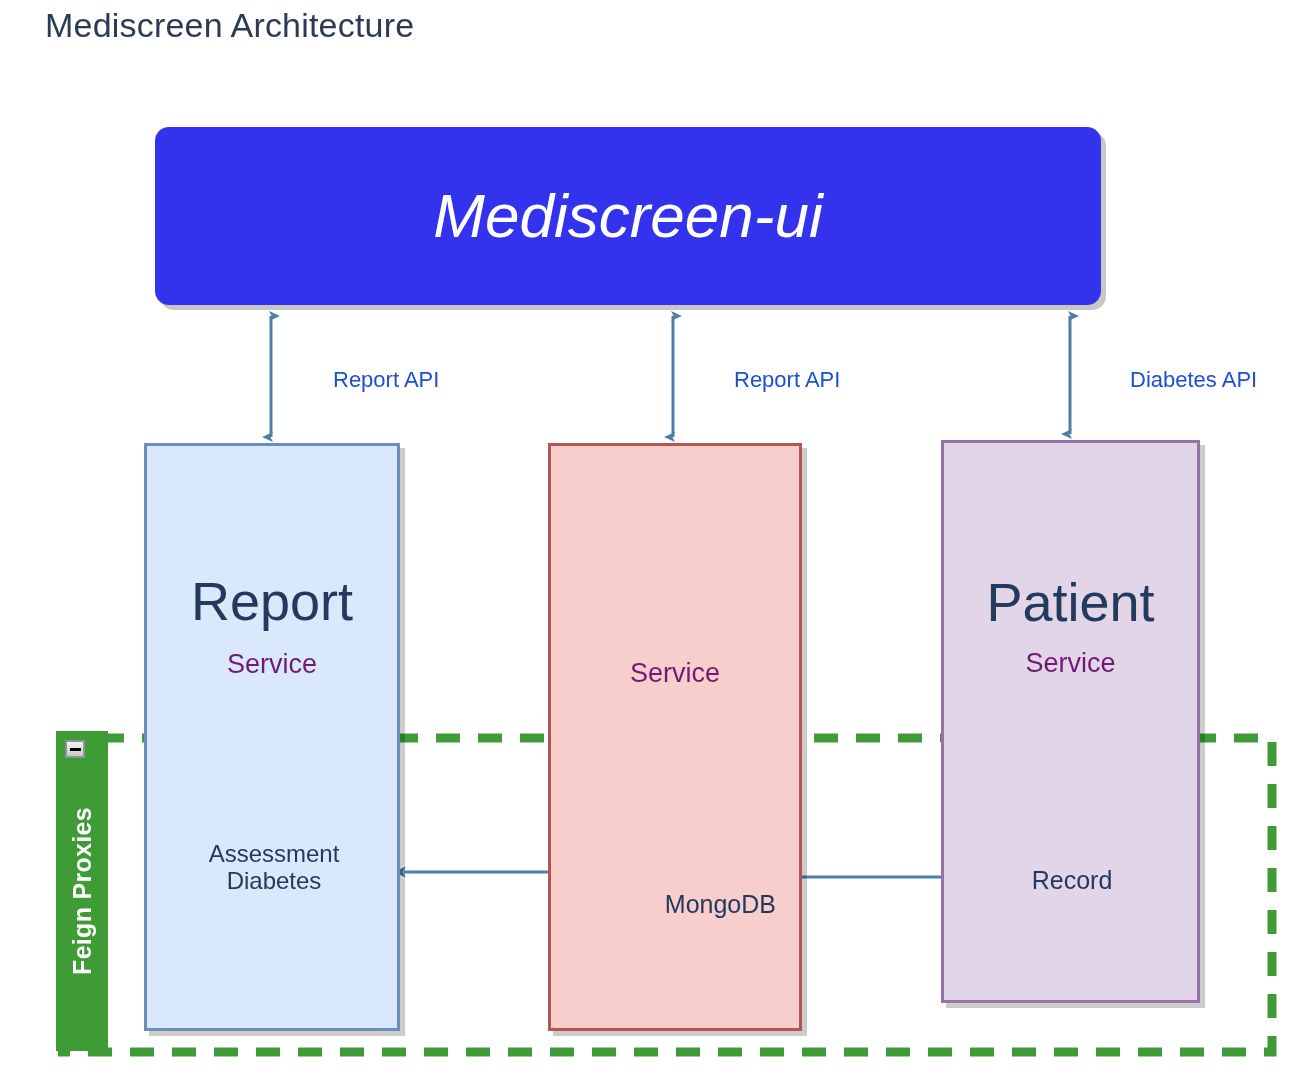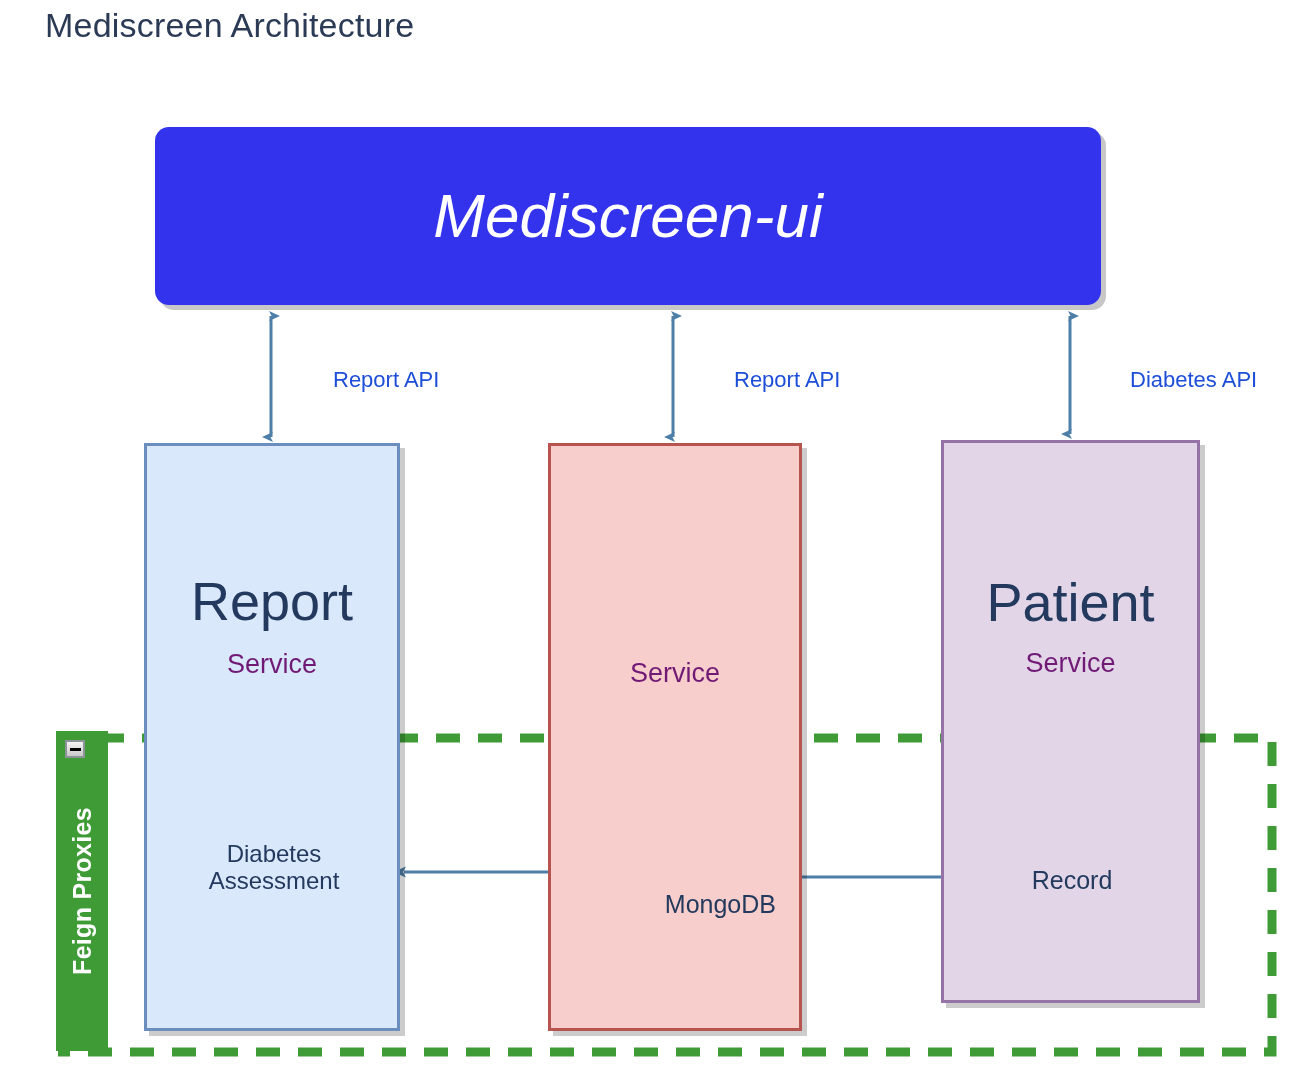--- a/index.html
+++ b/index.html
@@ -241,22 +241,22 @@
 <div class="service-box" id="svc-patient">
   <div class="svc-title">Patient</div>
   <div class="svc-sub">Service</div>
 </div>
 
 <div class="api-label" id="lbl-report-api">Report API</div>
 <div class="api-label" id="lbl-record-api">Report API</div>
 <div class="api-label" id="lbl-patient-api">Diabetes API</div>
 
 <div class="node-label" id="lbl-diabetes">
+  <div>Assessment</div>
   <div>Diabetes</div>
-  <div>Assessment</div>
 </div>
 <div class="node-label" id="lbl-mongodb">MongoDB</div>
 <div class="node-label" id="lbl-mysql">Record</div>
 
 <div class="feign-tab">
   <div class="collapse-btn">
     <div class="bar"></div>
   </div>
   <div class="feign-text">Feign Proxies</div>
 </div>

